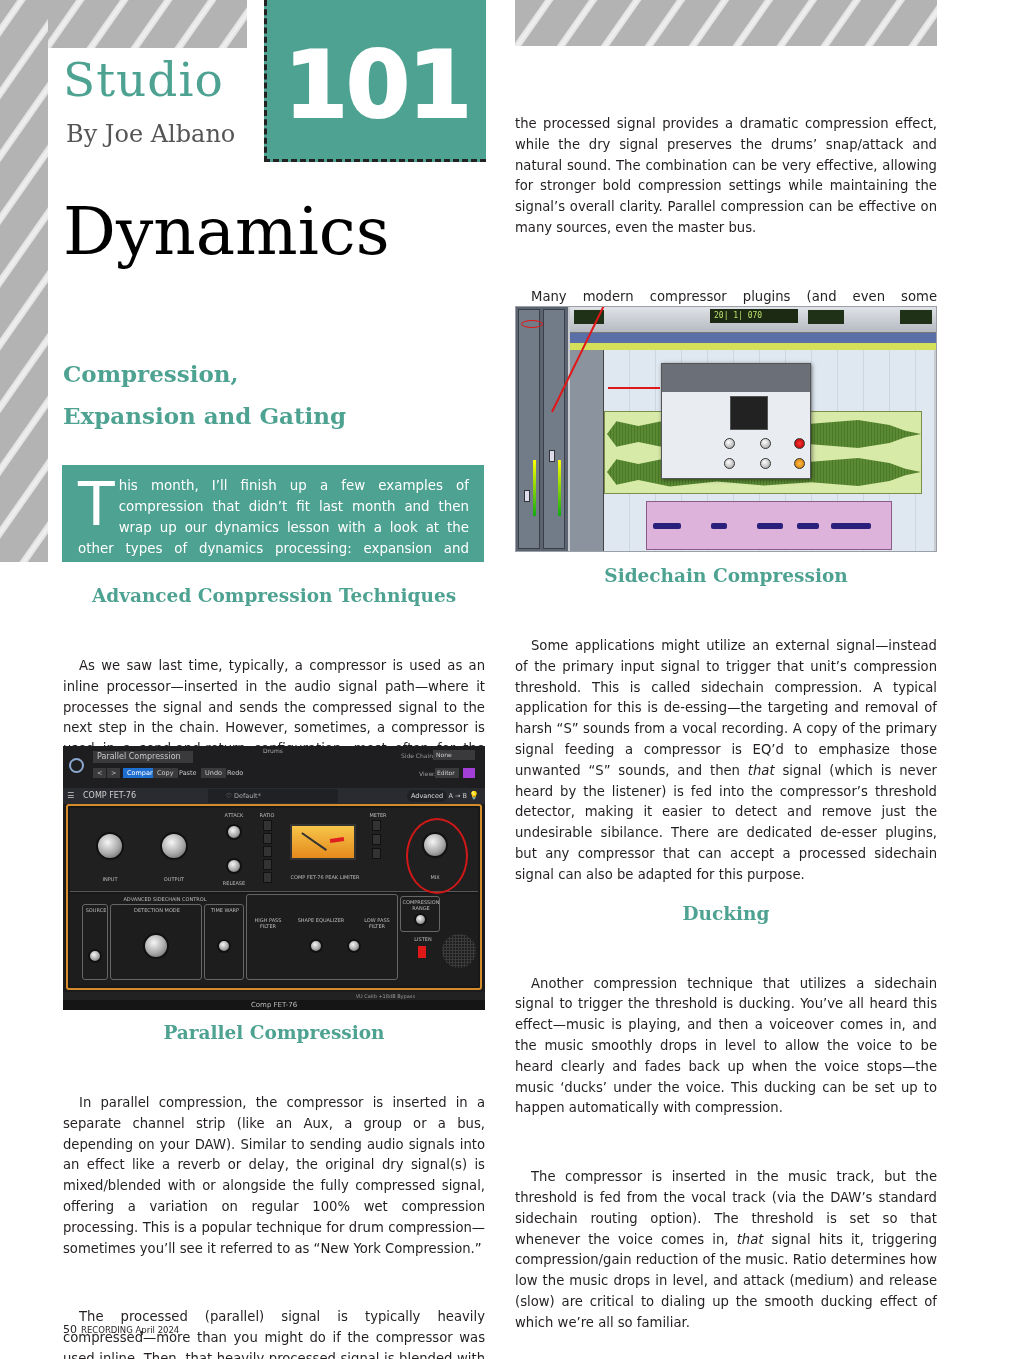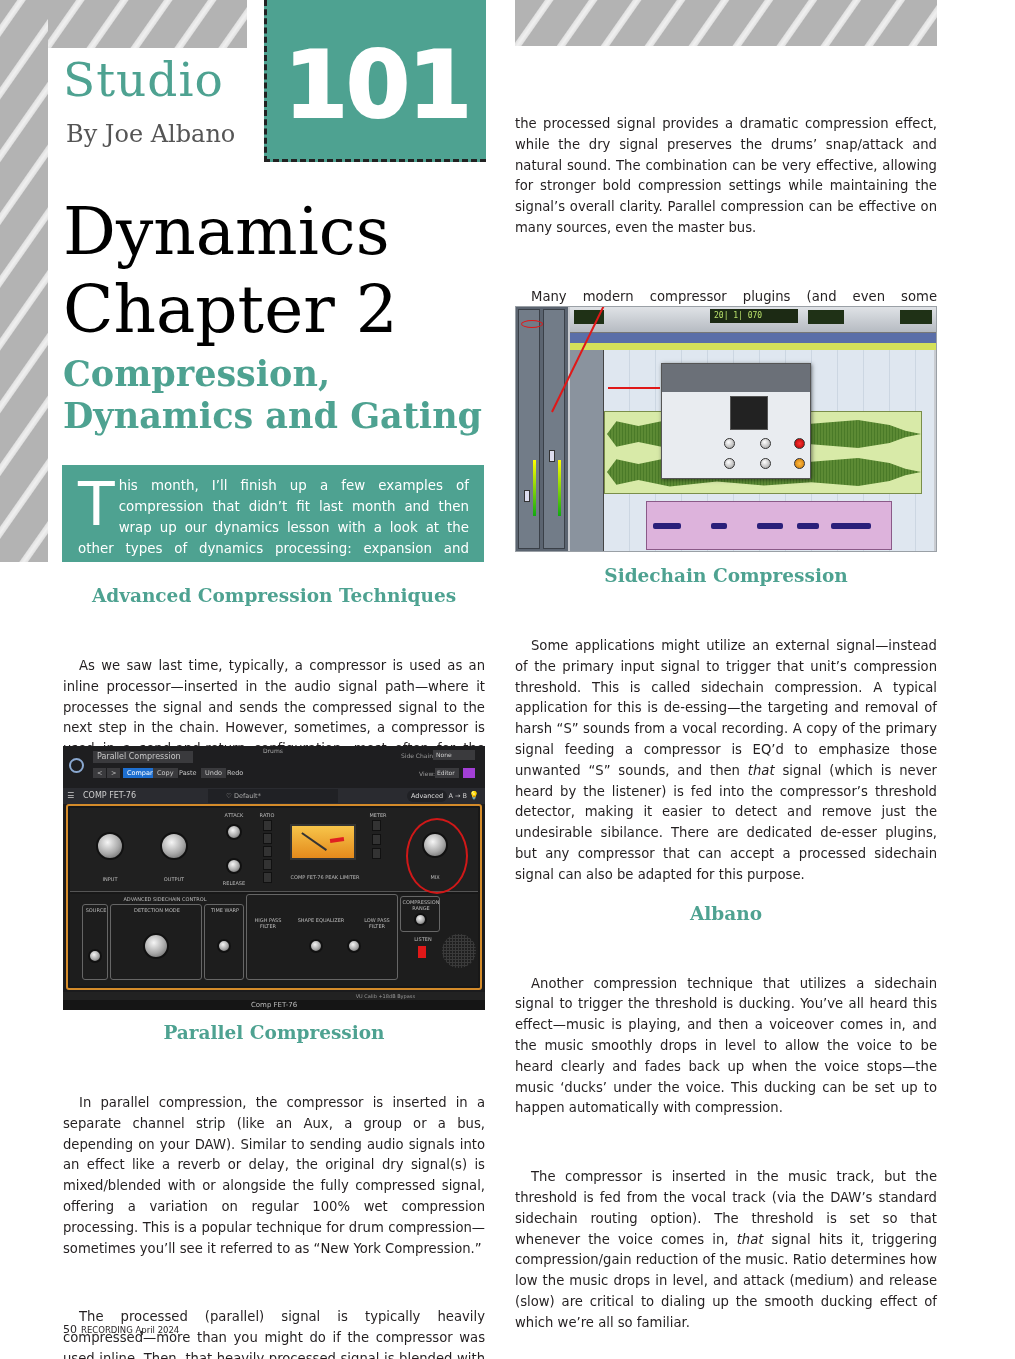--- a/index.html
+++ b/index.html
@@ -42,21 +42,21 @@
   }
 
   
   #title-main {
     position: absolute; left: 63px; top: 193px; width: 430px;
     font-family: "DejaVu Serif", serif; font-size: 66px; line-height: 78px;
     color: #000000; font-weight: normal;
   }
   #title-sub {
     position: absolute; left: 63px; top: 353px; width: 440px;
-    font-family: "DejaVu Serif", serif; font-size: 35px; line-height: 42px;
+    font-family: "DejaVu Serif", serif; font-size: 23px; line-height: 42px;
     color: #4ea291;
   }
 
   
   #intro-box {
     position: absolute; left: 62px; top: 465px; width: 422px; height: 97px;
     background: #4ea291; color: #ffffff;
     padding: 10px 15px 0 16px;
     font-family: "DejaVu Sans", sans-serif; font-size: 13.4px; line-height: 21px;
     text-align: justify;
@@ -154,25 +154,24 @@
 <div class="stripes" id="stripe-right-top"></div>
 
 <div id="studio-word">Studio</div>
 <div id="byline">By Joe Albano</div>
 <div id="badge-101">
   <div id="badge-101-text">101</div>
 </div>
 
 <h1 id="title-main">
   <span>Dynamics</span><br>
-  <span>Chapter 2</span>
 </h1>
 <h2 id="title-sub">
   <span>Compression,</span><br>
-  <span>Dynamics and Gating</span>
+  <span>Expansion and Gating</span>
 </h2>
 
 <div id="intro-box">
   <span id="intro-dropcap">T</span><span>his month, I’ll finish up a few examples of compression that didn’t fit last month and then wrap up our dynamics lesson with a look at the other types of dynamics processing: expansion and gating.</span>
 </div>
 
 <div class="col" id="col-left" style="top:584px;">
   <div class="heading">Advanced Compression Techniques</div>
   <p>As we saw last time, typically, a compressor is used as an inline processor—inserted in the audio signal path—where it processes the signal and sends the compressed signal to the next step in the chain. However, sometimes, a compressor is used in a send-and-return configuration, most often for the purpose of parallel compression.</p>
 </div>
@@ -325,20 +324,20 @@
     <div class="daw-pknob" style="left:132px;top:94px;background:radial-gradient(circle,#fb4,#c70);"></div>
   </div>
   <div class="daw-arrow"></div>
   <div class="daw-arrow-top"></div>
 </div>
 
 <div class="col" style="left:515px;width:422px;top:564px;">
   <div class="heading">Sidechain Compression</div>
   <p><span>Some applications might utilize an external signal—instead of the primary input signal to trigger that unit’s compression threshold. This is called sidechain compression. A typical application for this is de-essing—the targeting and removal of harsh “S” sounds from a vocal recording. A copy of the primary signal feeding a compressor is EQ’d to emphasize those unwanted “S” sounds, and then </span><em>that</em><span> signal (which is never heard by the listener) is fed into the compressor’s threshold detector, making it easier to detect and remove just the undesirable sibilance. There are dedicated de-esser plugins, but any compressor that can accept a processed sidechain signal can also be adapted for this purpose.</span></p>
   <div style="height:16px;"></div>
-  <div class="heading">Albano</div>
+  <div class="heading">Ducking</div>
   <p>Another compression technique that utilizes a sidechain signal to trigger the threshold is ducking. You’ve all heard this effect—music is playing, and then a voiceover comes in, and the music smoothly drops in level to allow the voice to be heard clearly and fades back up when the voice stops—the music ‘ducks’ under the voice. This ducking can be set up to happen automatically with compression.</p>
   <p><span>The compressor is inserted in the music track, but the threshold is fed from the vocal track (via the DAW’s standard sidechain routing option). The threshold is set so that whenever the voice comes in, </span><em>that</em><span> signal hits it, triggering compression/gain reduction of the music. Ratio determines how low the music drops in level, and attack (medium) and release (slow) are critical to dialing up the smooth ducking effect of which we’re all so familiar.</span></p>
 </div>
 
 <div id="folio">
   <b>50</b><span>RECORDING April 2024</span>
 </div>
 
 </body></html>

